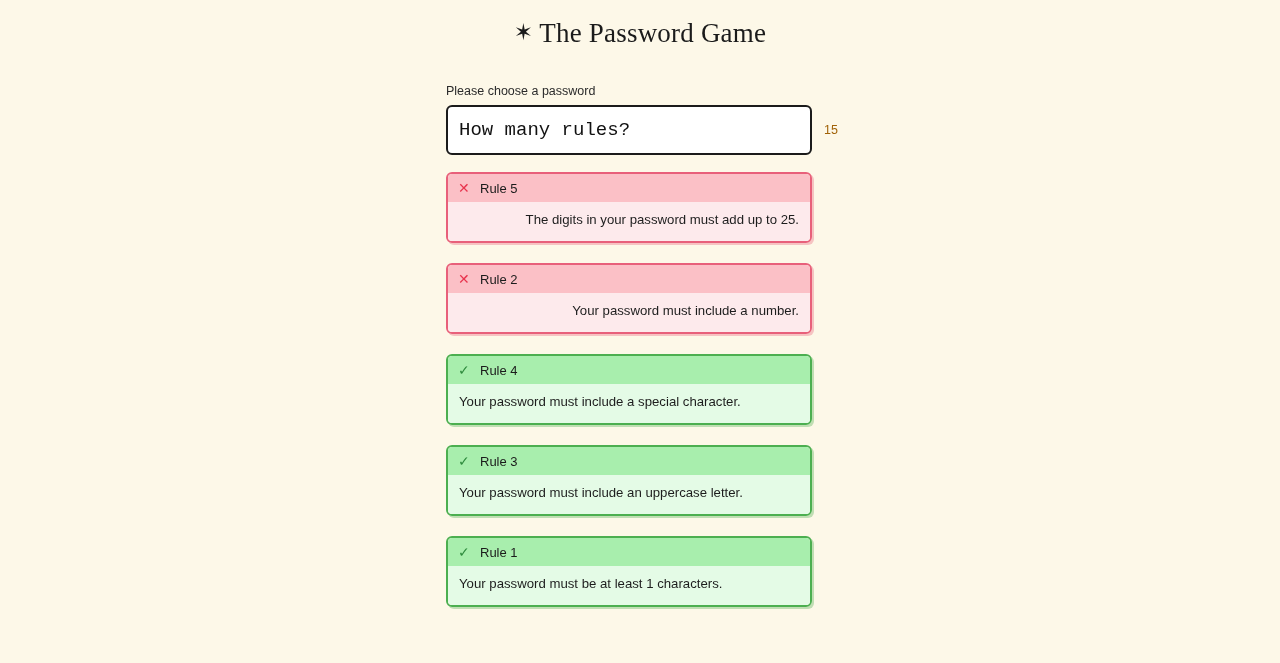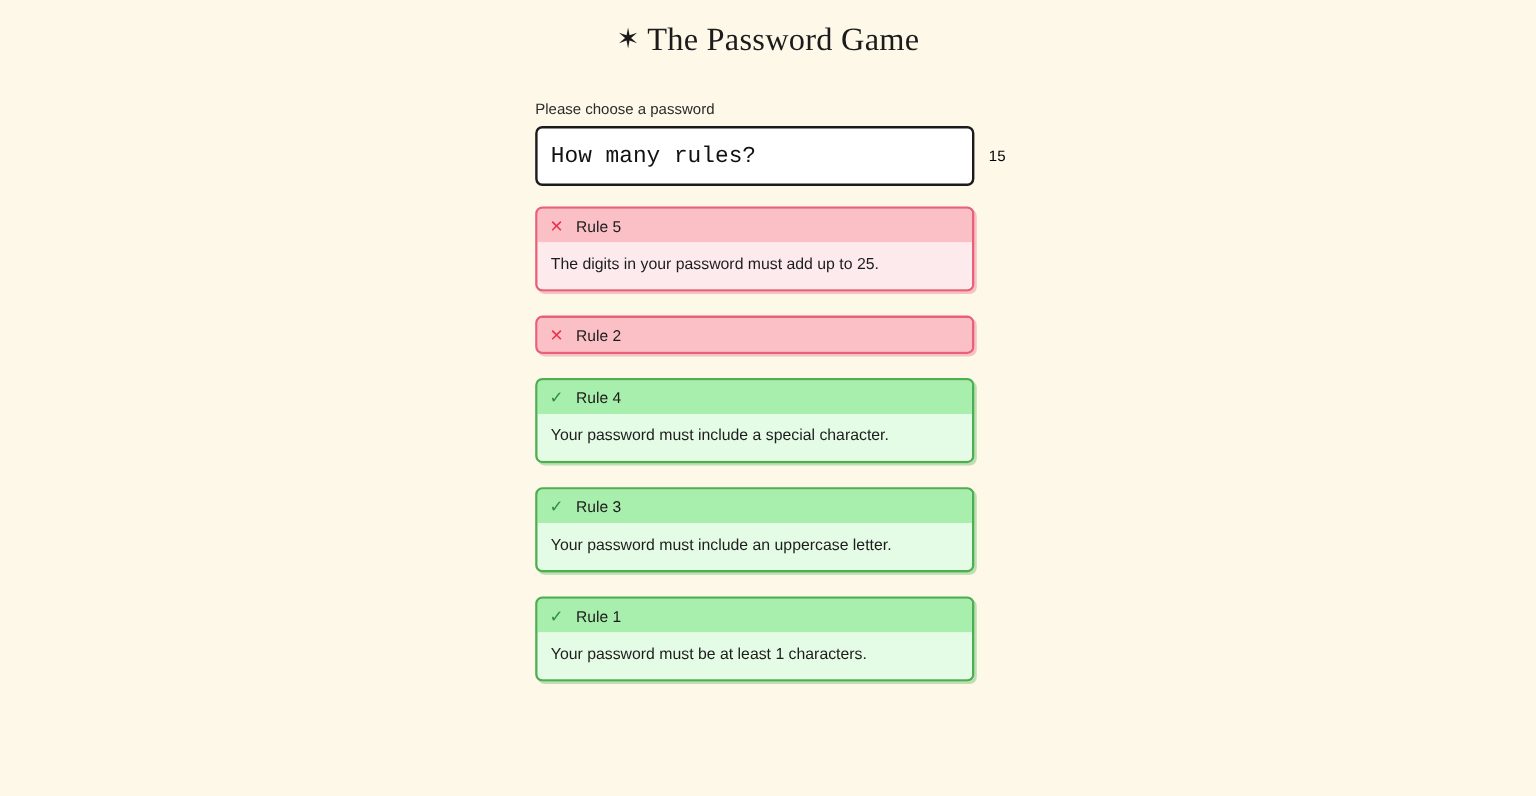--- a/index.html
+++ b/index.html
@@ -55,21 +55,21 @@
     background: #ffffff;
     font-family: Liberation Mono, monospace;
     font-size: 19px;
     color: #111111;
     padding: 0 11px;
     outline: none;
   }
   .counter {
     margin-left: 12px;
     font-size: 12.5px;
-    color: #000000;
+    color: #a16207;
   }
   .rules {
     margin-top: 17px;
   }
   .rule {
     width: 366px;
     border-radius: 6px;
     margin-bottom: 20px;
     overflow: hidden;
   }
@@ -90,21 +90,21 @@
     color: #1b1b1b;
   }
   .rule.fail .rule-head { background: #fbc0c6; }
   .rule.pass .rule-head { background: #a8eead; }
   .rule-body {
     padding: 9px 11px 12px 11px;
     font-size: 13.2px;
     color: #1d1d1d;
     line-height: 18px;
   }
-  .rule.fail .rule-body { background: #fdeaec; }
+  .rule.fail .rule-body { background: #fdeaec; text-align: right; }
   .rule.pass .rule-body { background: #e4fbe6; }
   .mark {
     display: inline-block;
     width: 15px;
     margin-right: 7px;
     font-size: 14px;
     line-height: 14px;
   }
   .mark.x { color: #e8344e; }
   .mark.c { color: #2e8b3d; }
@@ -135,20 +135,21 @@
           <span>Rule 5</span>
         </div>
         <div class="rule-body">The digits in your password must add up to 25.</div>
       </div>
 
       <div class="rule fail">
         <div class="rule-head">
           <span class="mark x">✕</span>
           <span>Rule 2</span>
         </div>
+        <div class="rule-body">Your password must include a number.</div>
       </div>
 
       <div class="rule pass">
         <div class="rule-head">
           <span class="mark c">✓</span>
           <span>Rule 4</span>
         </div>
         <div class="rule-body">Your password must include a special character.</div>
       </div>
 

